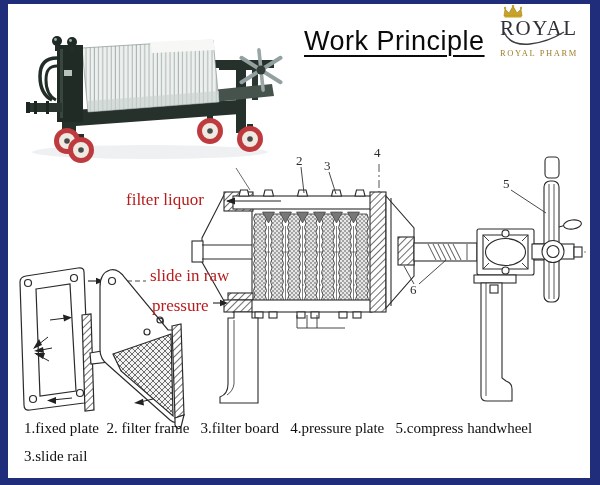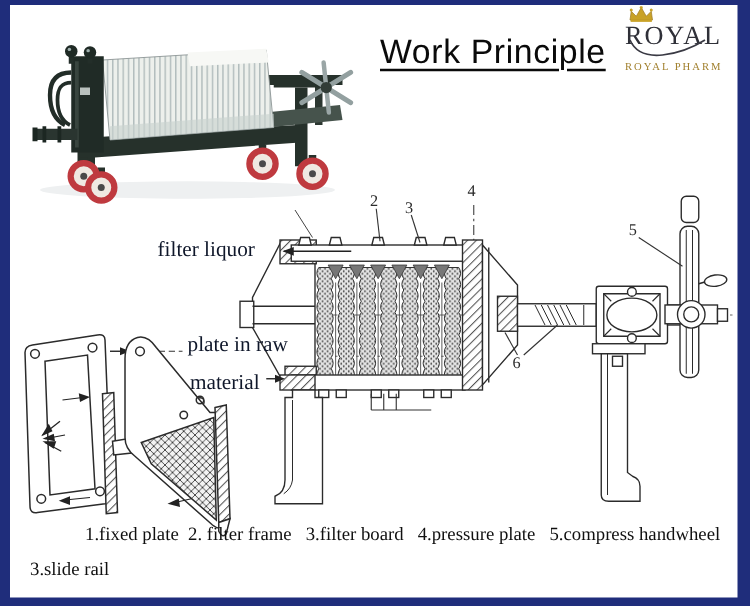--- a/index.html
+++ b/index.html
@@ -11,21 +11,21 @@
   .title{left:304px;top:26px;font-family:"Liberation Sans",sans-serif;font-size:27px;
          color:#0a0a0a;text-decoration:underline;text-decoration-thickness:2px;
          text-underline-offset:5px;letter-spacing:.5px;z-index:5;}
   .logo{left:500px;top:5px;width:92px;z-index:5;}
   .logo-brand{position:relative;font-size:21px;letter-spacing:1.5px;color:#2f3038;
          font-family:"Liberation Serif",serif;margin-top:11px;}
   .logo-sub{font-size:8.5px;letter-spacing:1.6px;color:#a07f2c;margin-top:7px;}
   .crown{position:absolute;left:2px;top:-11px;}
   .swoosh{position:absolute;left:0px;top:14px;}
   .callout{font-size:13px;color:#2b2b2b;z-index:6;}
-  .redlab{font-size:17px;color:#0f172a;z-index:6;white-space:nowrap;}
+  .redlab{font-size:17px;color:#b91c1c;z-index:6;white-space:nowrap;}
   .legend-line{left:24px;font-size:15px;color:#101010;white-space:pre;z-index:6;}
   svg{display:block;}
   .artlayer{left:0;top:0;z-index:2;}
 </style>
 </head>
 <body>
 
 <div class="stage">
 
   <div class="border-overlay"></div>
@@ -303,19 +303,19 @@
     </g>
   </svg>
 
   <div class="abs callout" style="left:296px;top:153px;">2</div>
   <div class="abs callout" style="left:324px;top:158px;">3</div>
   <div class="abs callout" style="left:374px;top:145px;">4</div>
   <div class="abs callout" style="left:503px;top:176px;">5</div>
   <div class="abs callout" style="left:410px;top:282px;">6</div>
 
   <div class="abs redlab" style="left:126px;top:190px;">filter liquor</div>
-  <div class="abs redlab" style="left:150px;top:266px;">plate in raw</div>
-  <div class="abs redlab" style="left:152px;top:296px;">material</div>
-
-  <div class="abs legend-line" style="top:420px;margin-left:44px;">1.fixed plate  2. filter frame   3.filter board   4.pressure plate   5.compress handwheel</div>
+  <div class="abs redlab" style="left:150px;top:266px;">slide in raw</div>
+  <div class="abs redlab" style="left:152px;top:296px;">pressure</div>
+
+  <div class="abs legend-line" style="top:420px;">1.fixed plate  2. filter frame   3.filter board   4.pressure plate   5.compress handwheel</div>
   <div class="abs legend-line" style="top:448px;">3.slide rail</div>
 
 </div>
 
 </body></html>

